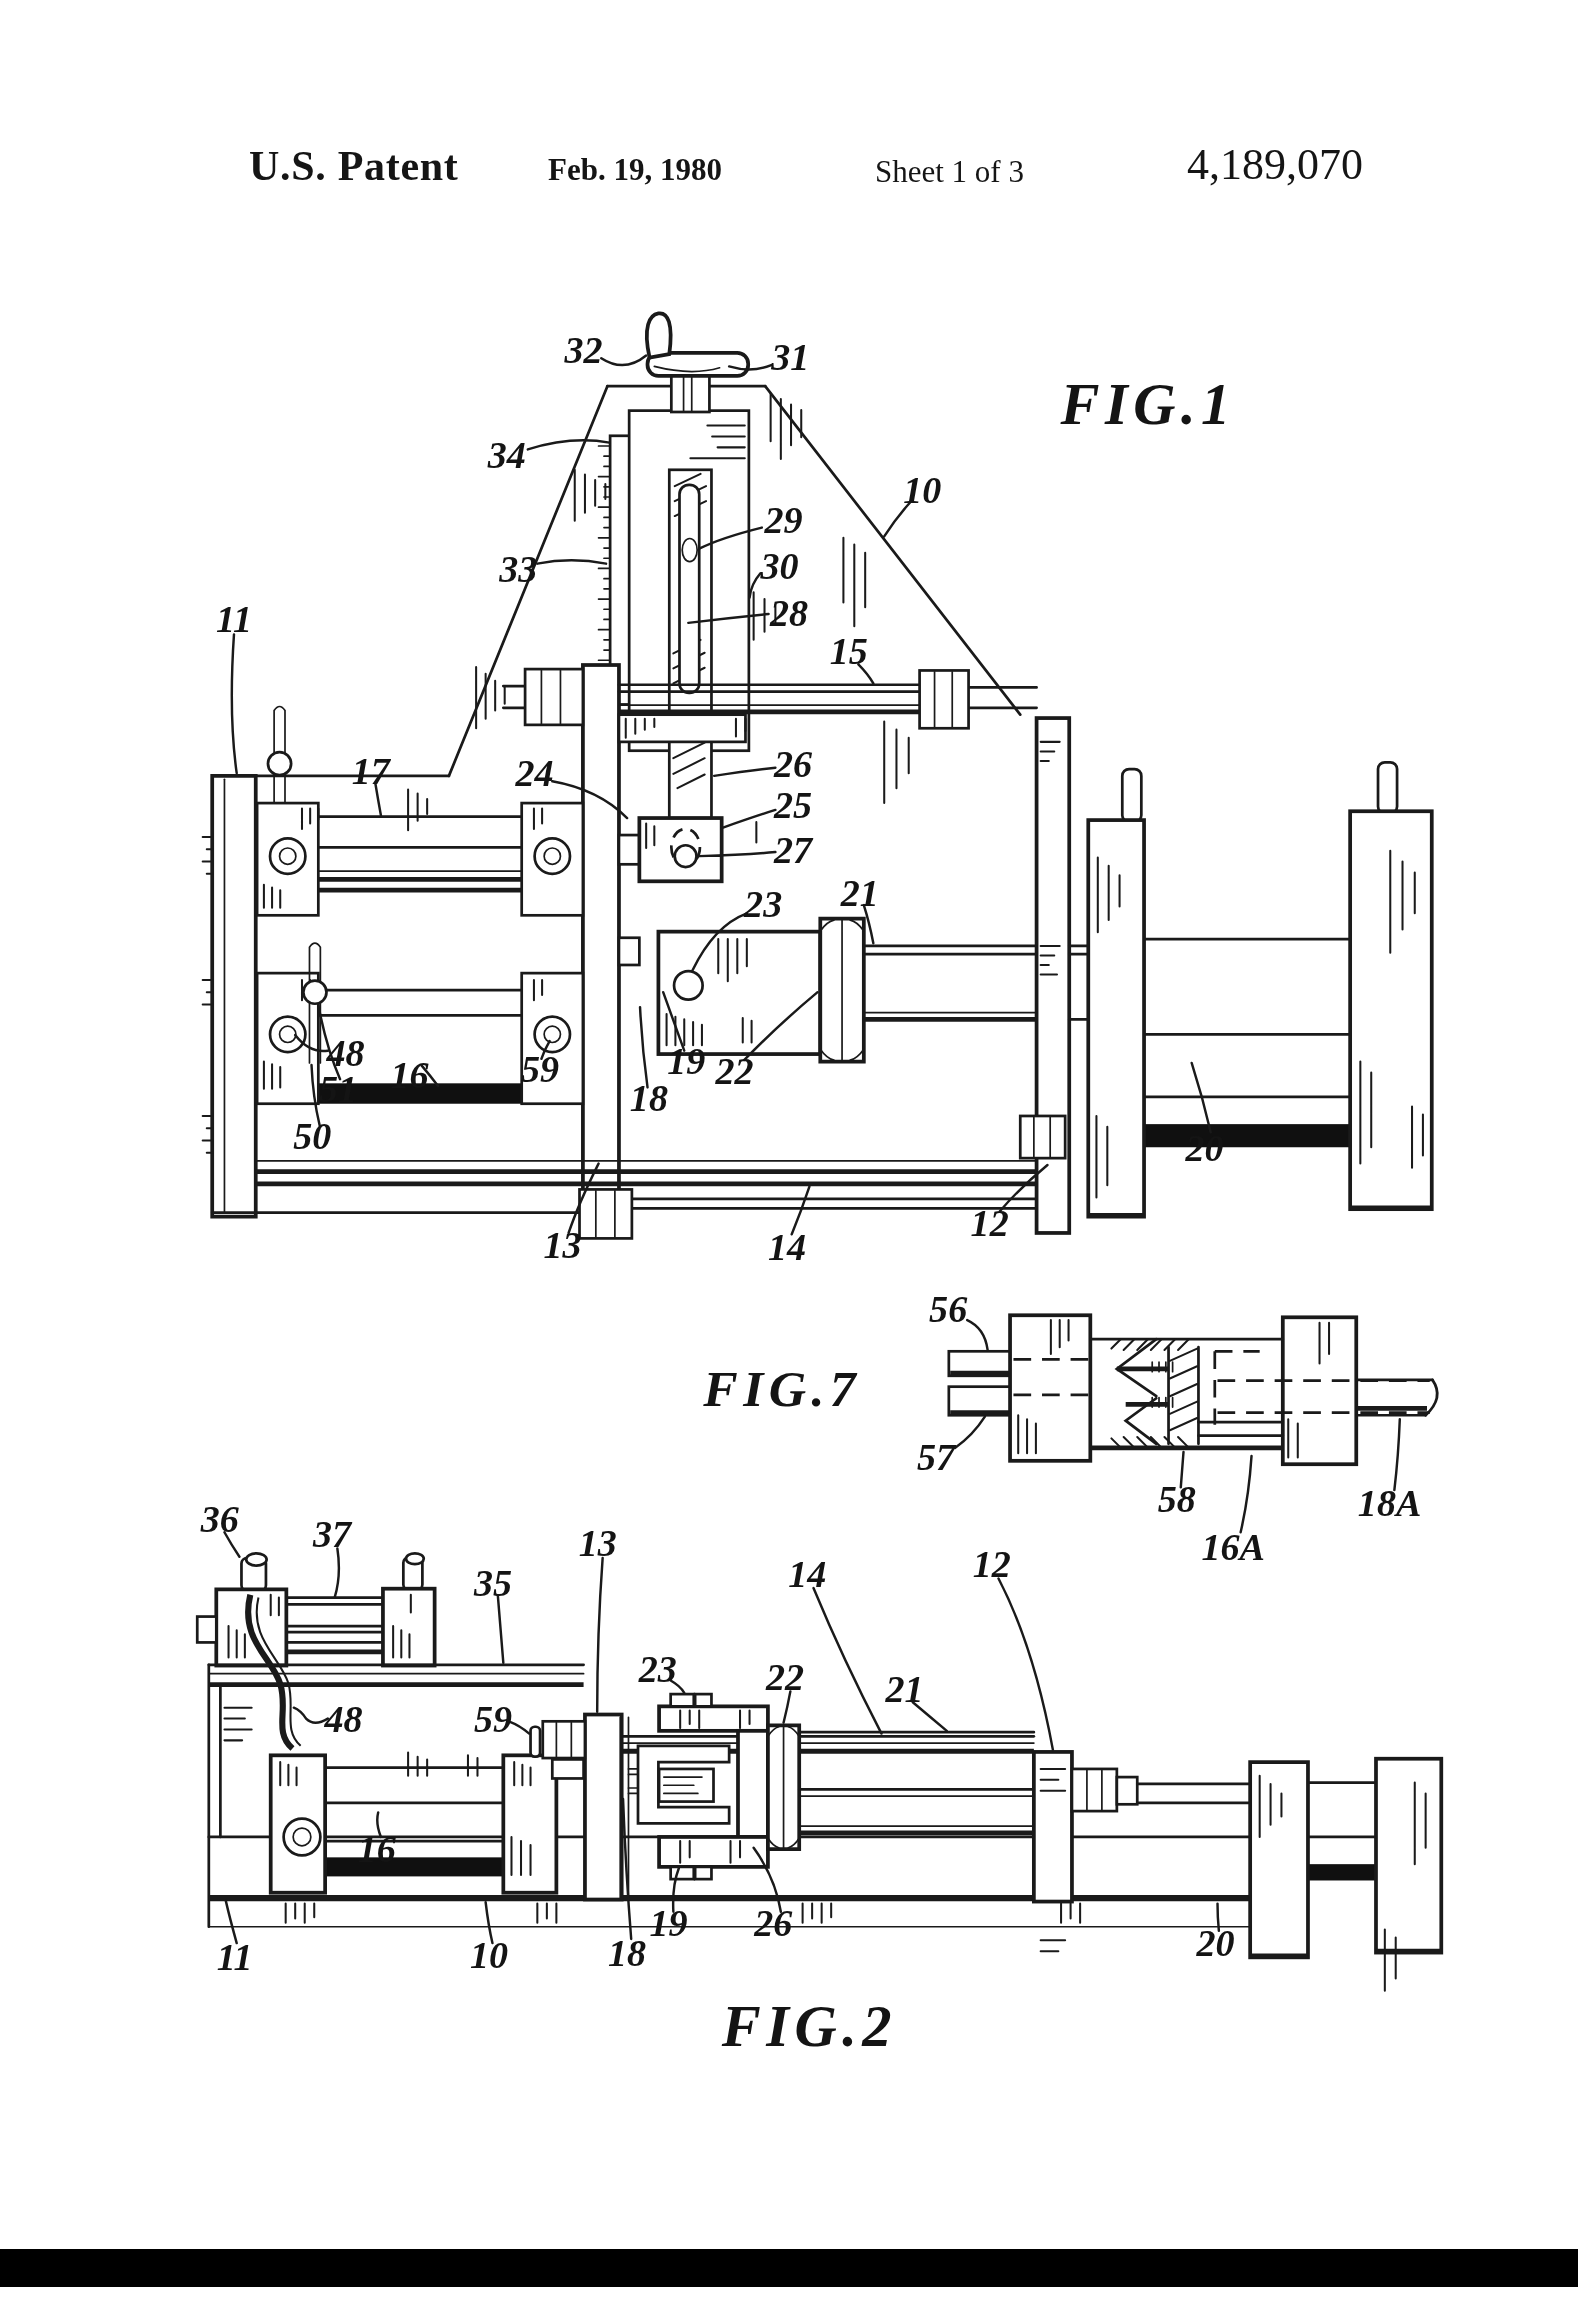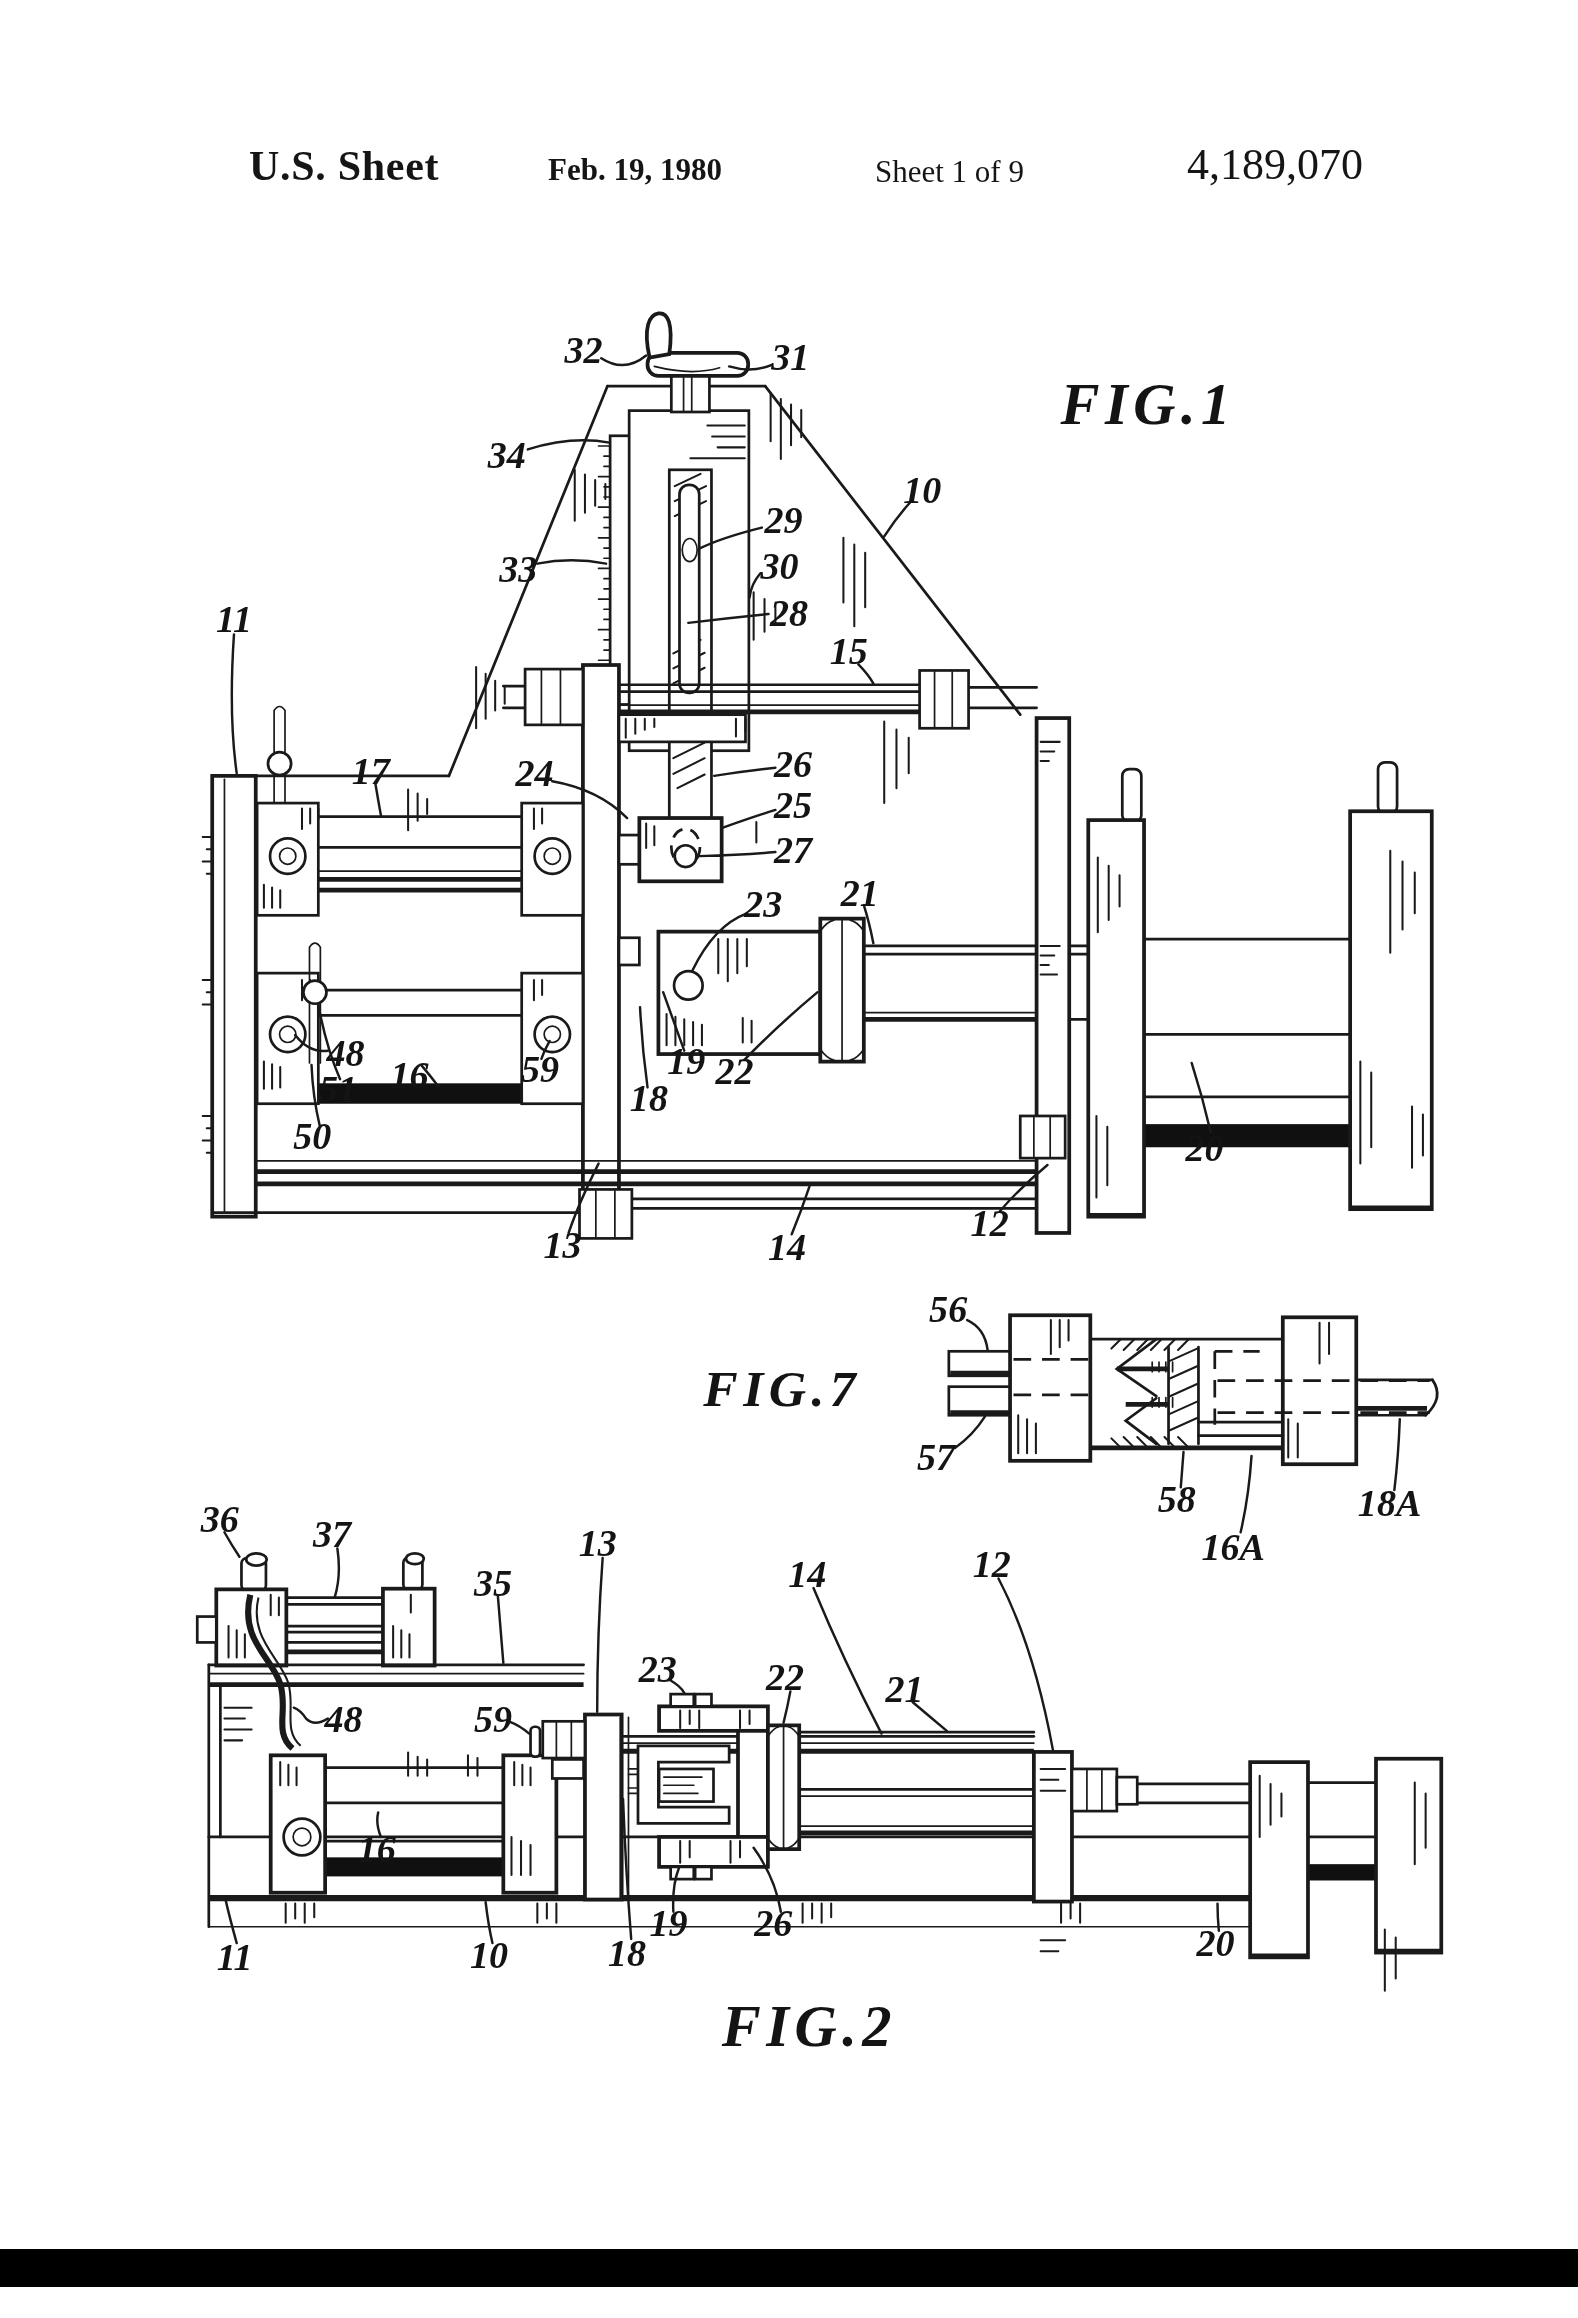--- a/index.html
+++ b/index.html
@@ -26,23 +26,23 @@
   text.ref{font-family:"Liberation Serif",serif;font-style:italic;font-weight:bold;
            font-size:56px;fill:#141414;text-anchor:middle;}
   text.cap{font-family:"Liberation Serif",serif;font-style:italic;font-weight:bold;
            fill:#141414;text-anchor:middle;letter-spacing:8px;}
 </style>
 </head>
 <body>
 
 <div id="page">
 
-  <div class="hdr" id="hdr-title">U.S. Sheet</div>
+  <div class="hdr" id="hdr-title">U.S. Patent</div>
   <div class="hdr" id="hdr-date">Feb. 19, 1980</div>
-  <div class="hdr" id="hdr-sheet">Sheet 1 of 9</div>
+  <div class="hdr" id="hdr-sheet">Sheet 1 of 3</div>
   <div class="hdr" id="hdr-number">4,189,070</div>
 
   <svg id="drawing" width="1578" height="2319" viewBox="0 0 2320 3408">
 
     <g>
 
       <g>
         <path class="ln" d="M893,567 H1125"></path>
         <path class="ln" d="M893,567 L660,1140"></path>
         <path class="ln" d="M1125,567 L1500,1050"></path>

